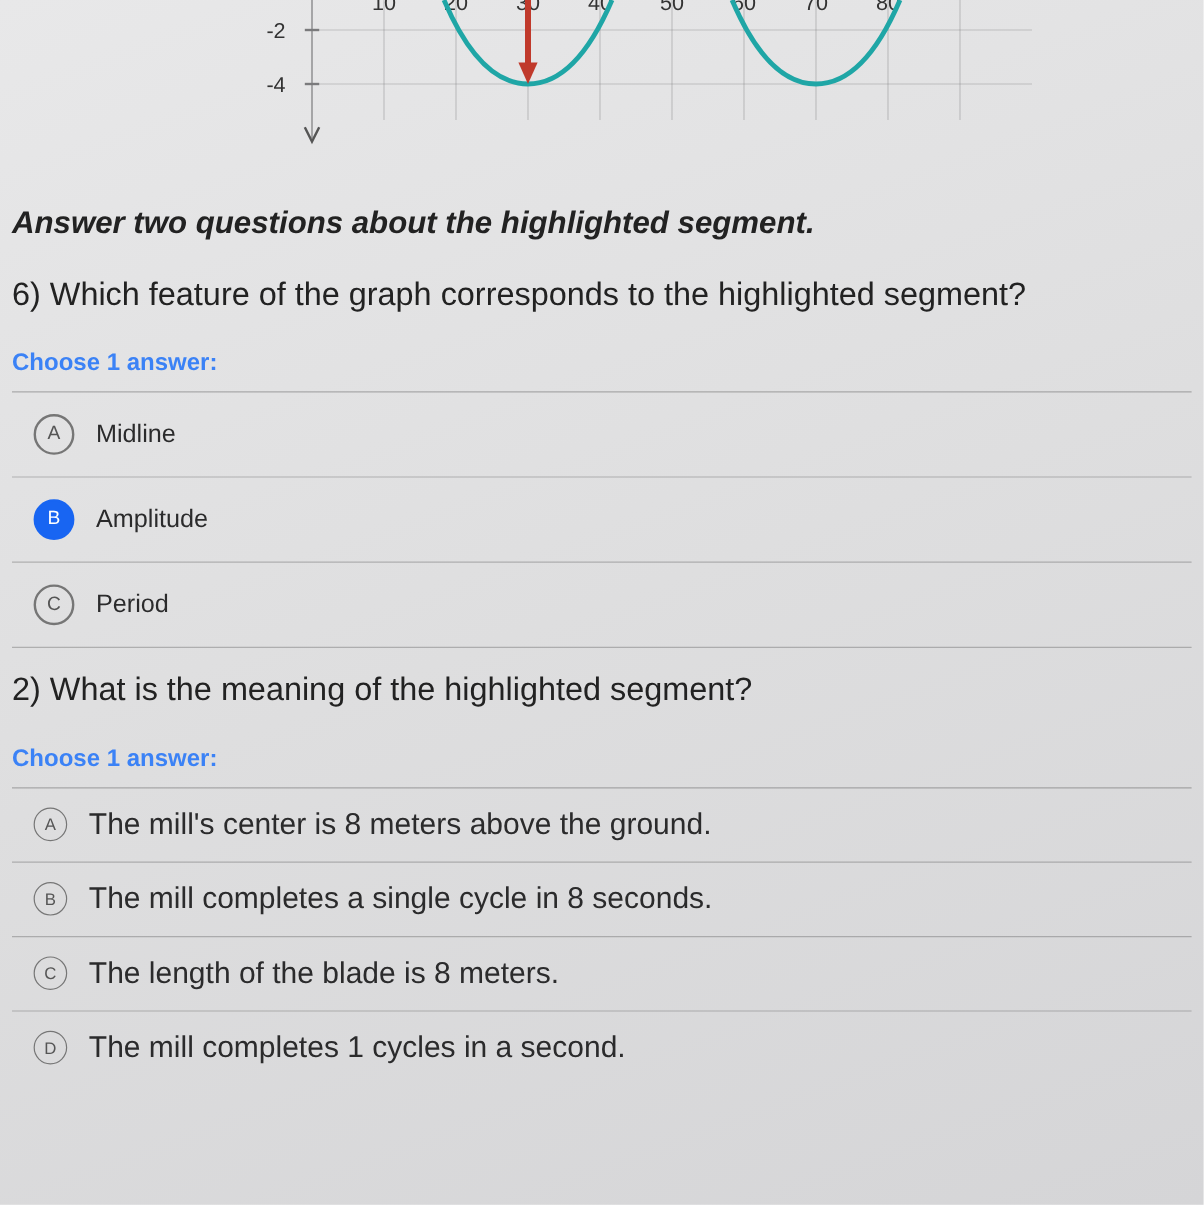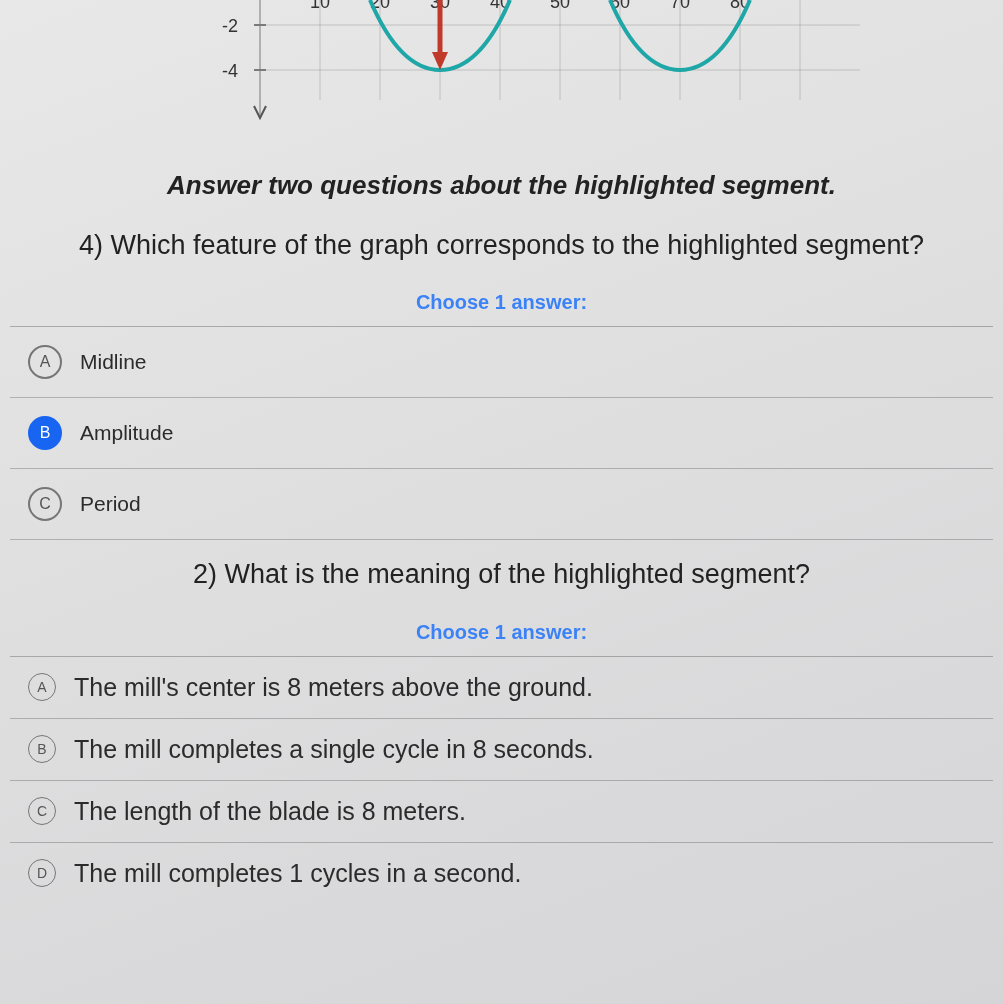--- a/index.html
+++ b/index.html
@@ -12,21 +12,21 @@
     overflow: hidden;
     position: relative;
   }
   .graph-area {
     position: absolute;
     top: 0; left: 200px;
     width: 680px; height: 140px;
   }
   .graph-area svg { width: 100%; height: 100%; }
   .tick-label { font-size: 18px; fill: #333; }
-  .content { position: absolute; top: 160px; left: 10px; right: 10px; text-align: center; }
+  .content { position: absolute; top: 160px; left: 10px; right: 10px; }
   .instr {
     font-weight: 700;
     font-style: italic;
     font-size: 26px;
     margin: 10px 0 26px 0;
     color: #222;
   }
   .question {
     font-weight: 500;
     font-size: 27px;
@@ -120,21 +120,21 @@
     <g>
       <line x1="240" y1="-6" x2="240" y2="55" stroke="#c0392b" stroke-width="5"></line>
       <polygon points="240,70 232,52 248,52" fill="#c0392b"></polygon>
     </g>
   </svg>
 </div>
 
 <div class="content">
   <div class="instr">Answer two questions about the highlighted segment.</div>
 
-  <div class="question">4) Which feature of the graph corresponds to the highlighted segment?</div>
+  <div class="question">6) Which feature of the graph corresponds to the highlighted segment?</div>
   <div class="choose">Choose 1 answer:</div>
 
   <div class="option-list">
     <div class="option">
       <div class="letter">A</div>
       <div class="opt-text">Midline</div>
     </div>
     <div class="option">
       <div class="letter selected">B</div>
       <div class="opt-text">Amplitude</div>

